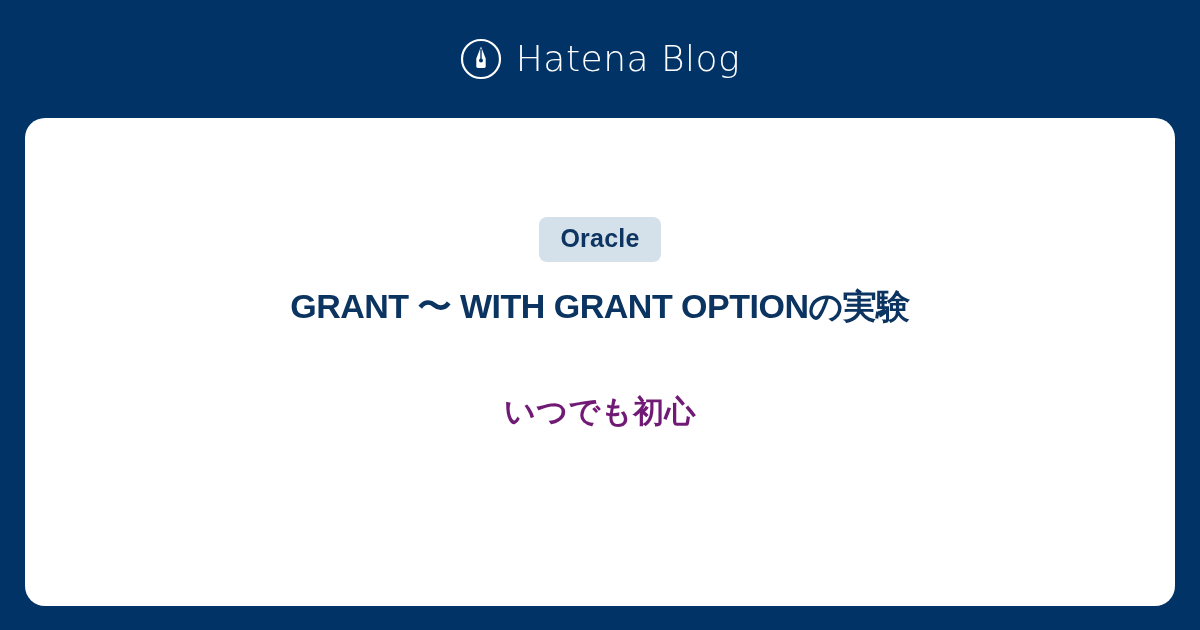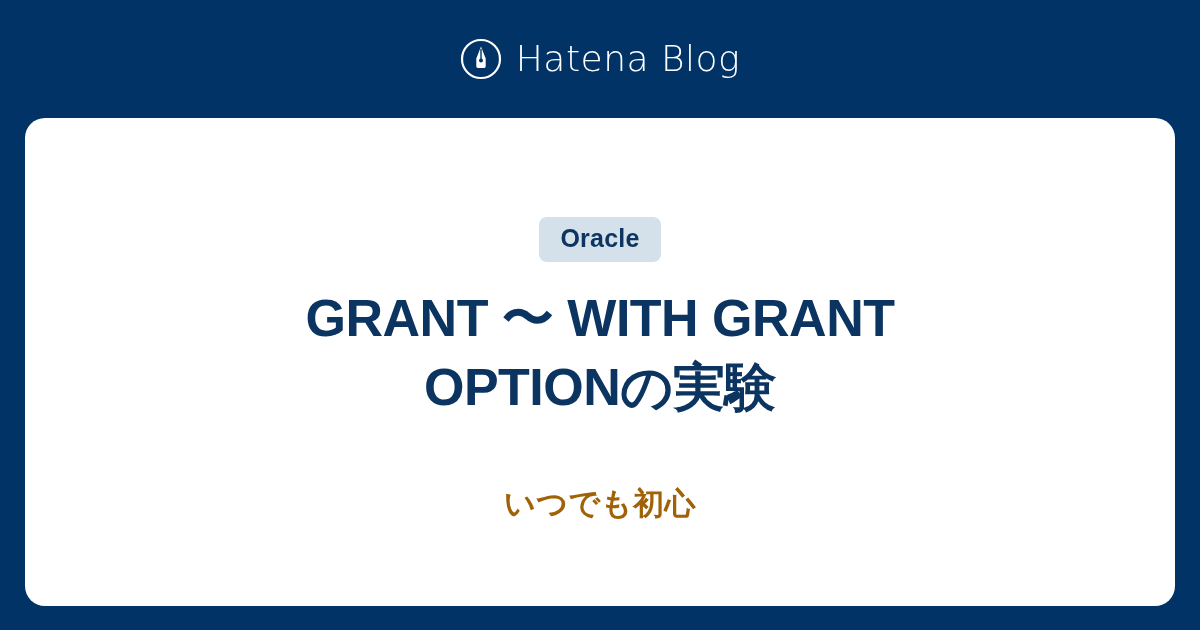--- a/index.html
+++ b/index.html
@@ -94,33 +94,33 @@
     padding: 9px 21px 11px;
     border-radius: 8px;
     white-space: nowrap;
     letter-spacing: 0.2px;
   }
 
   
   .entry-title {
     margin-top: 22px;
     color: #0c3461;
-    font-size: 52px;
+    font-size: 34px;
     font-weight: bold;
     line-height: 1.32;
     text-align: center;
     letter-spacing: -0.5px;
     max-width: 760px;
     word-break: break-word;
   }
 
   
   .blog-name {
     margin-top: 64px;
-    color: #a16207;
+    color: #701a75;
     font-size: 31px;
     font-weight: bold;
     line-height: 1.2;
     text-align: right;
     letter-spacing: 0.5px;
   }
 </style>
 </head>
 <body>
 

